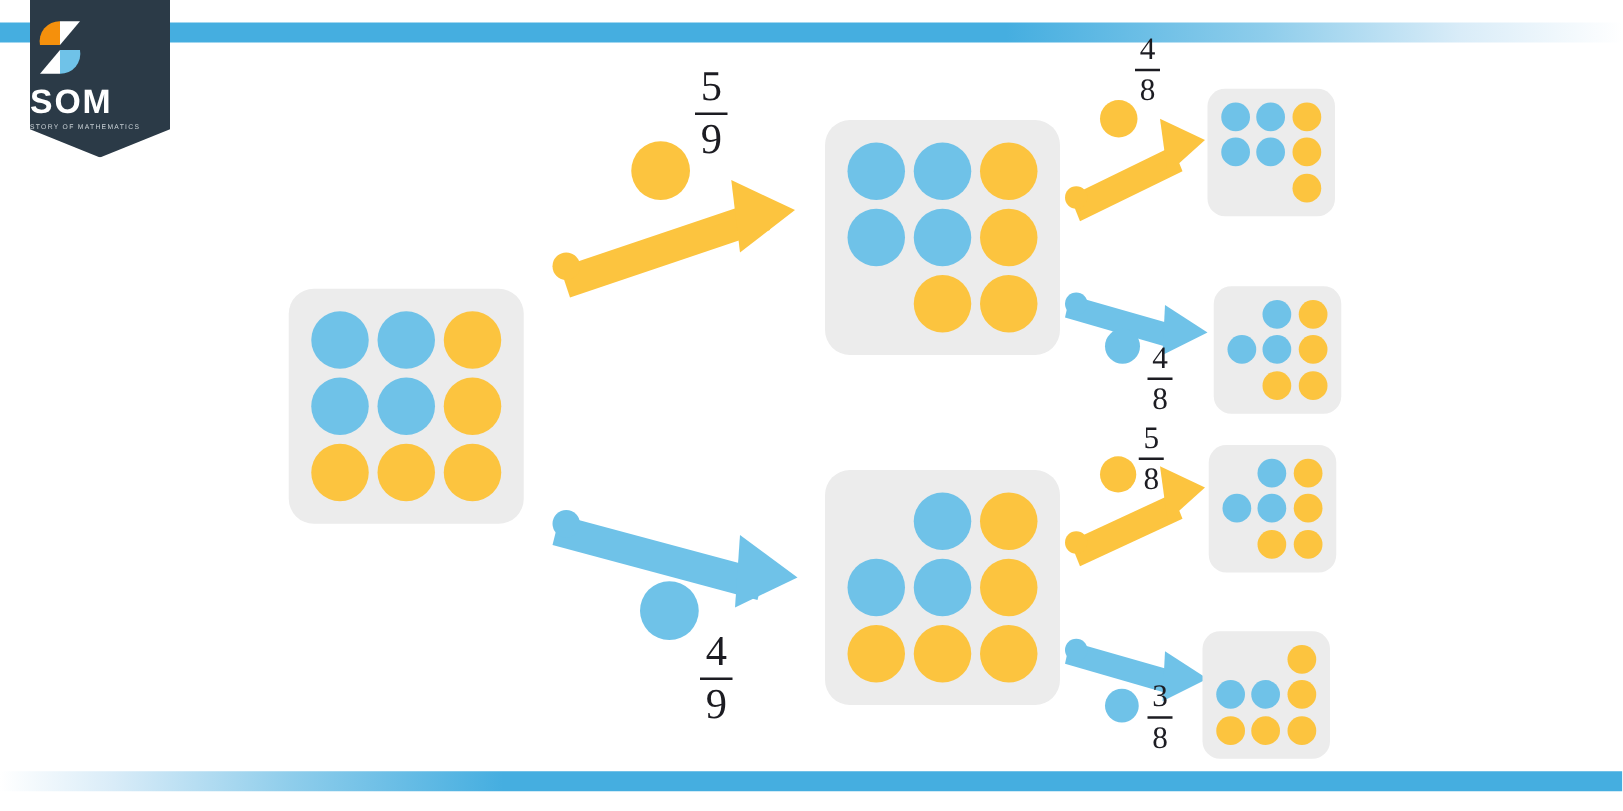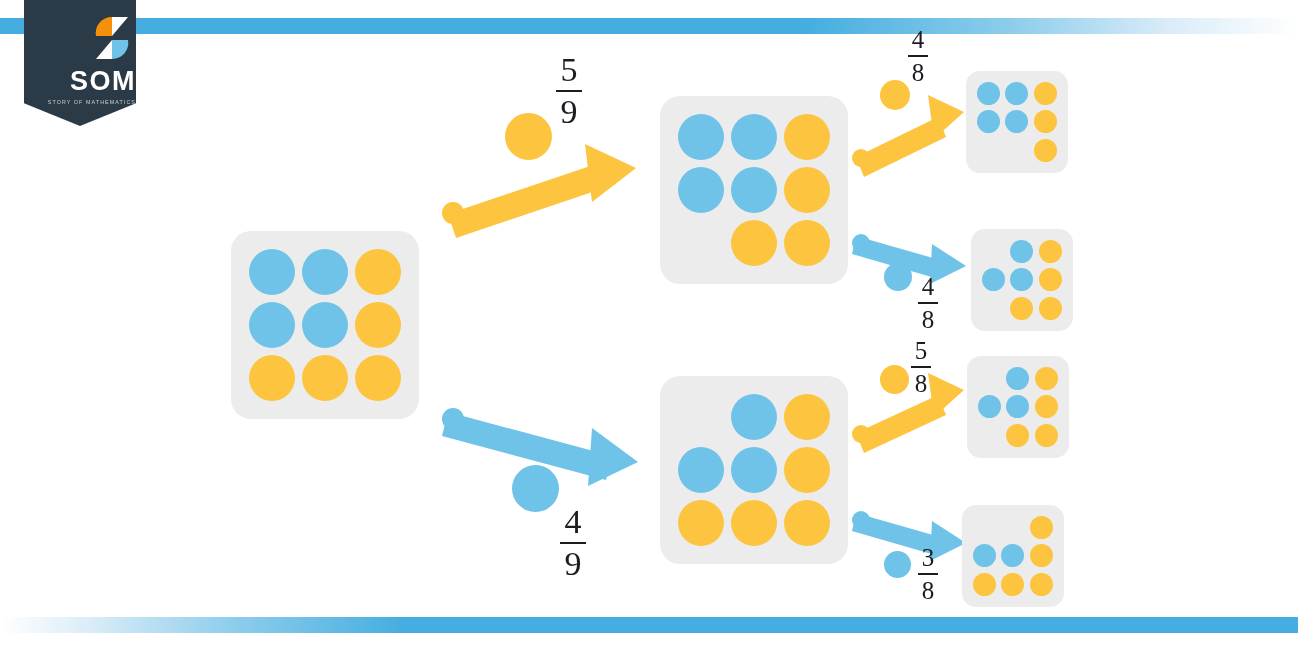--- a/index.html
+++ b/index.html
@@ -42,21 +42,21 @@
   .logo-badge {
     position: absolute;
     left: 24px;
     top: 0;
     width: 112px;
     height: 126px;
     background: #2b3a47;
     clip-path: polygon(0 0, 100% 0, 100% 82%, 50% 100%, 0 82%);
     display: flex;
     flex-direction: column;
-    align-items: flex-end;
+    align-items: flex-start;
   }
   .logo-mark {
     position: relative;
     width: 48px;
     height: 48px;
     margin-top: 14px;
   }
   .logo-word {
     color: #ffffff;
     font-family: "Liberation Sans", sans-serif;

